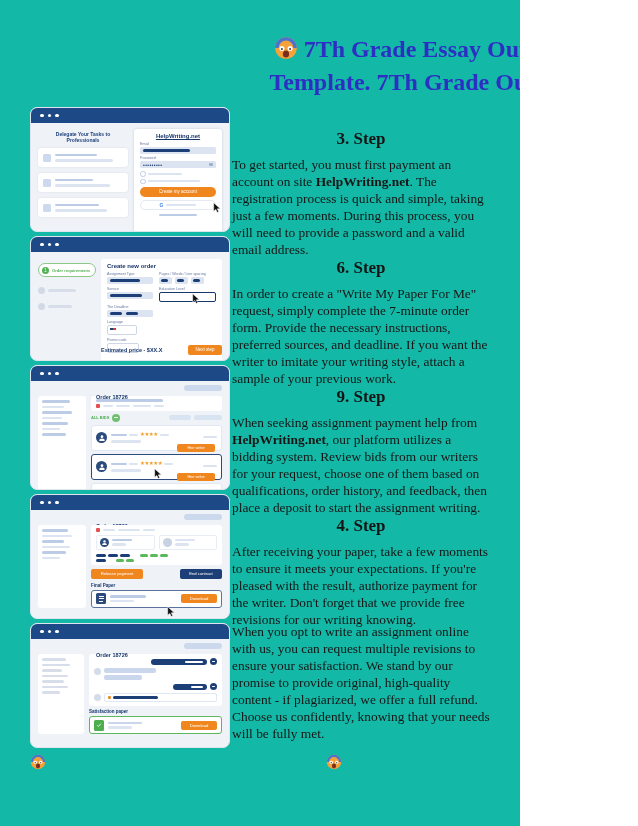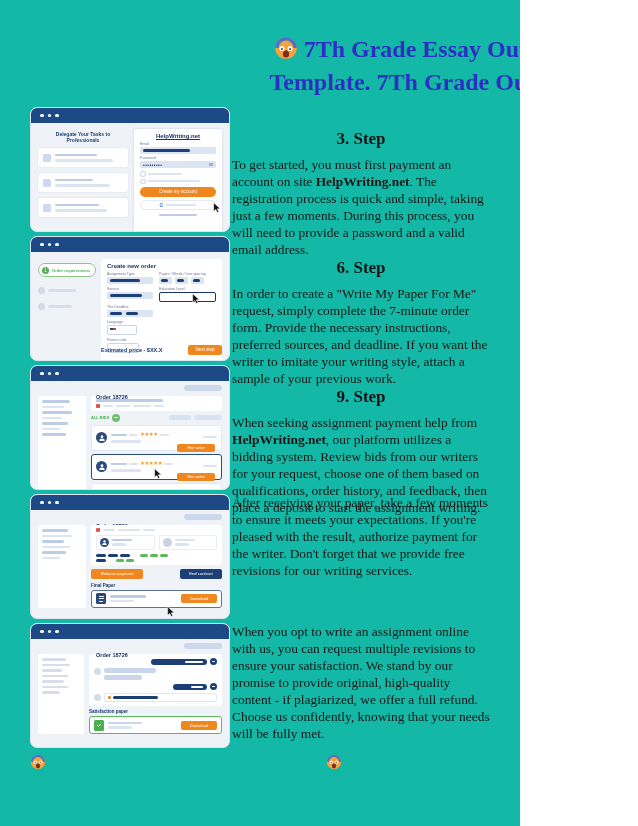--- a/index.html
+++ b/index.html
@@ -420,21 +420,22 @@
               </div>
               <svg class="cursor" style="left:58%;bottom:-10px;" width="8" height="12" viewBox="0 0 12 18">
                 <path d="M1 1 L1 14 L4.3 11.2 L6.3 15.8 L8.6 14.7 L6.5 10.3 L11 10.3 Z" fill="#111" stroke="#fff" stroke-width="0.8"></path>
               </svg>
             </div>
           </div>
         </div>
       </div>
     </div>
     <div class="text-col">
-      <div class="step-body"><span>After receiving your paper, take a few moments to ensure it meets your expectations. If you're pleased with the result, authorize payment for the writer. Don't forget that we provide free revisions for our writing services.</span><b></b><span></span></div>
+      <div class="step-heading">4. Step</div>
+      <div class="step-body"><span>After receiving your paper, take a few moments to ensure it meets your expectations. If you're pleased with the result, authorize payment for the writer. Don't forget that we provide free revisions for our writing knowing.</span><b></b><span></span></div>
     </div>
   </div>
 
   <div class="row">
     <div class="mock-col">
       <div class="mock">
         <div class="mock-bar">
           <span class="dot"></span>
           <span class="dot"></span>
           <span class="dot"></span>

